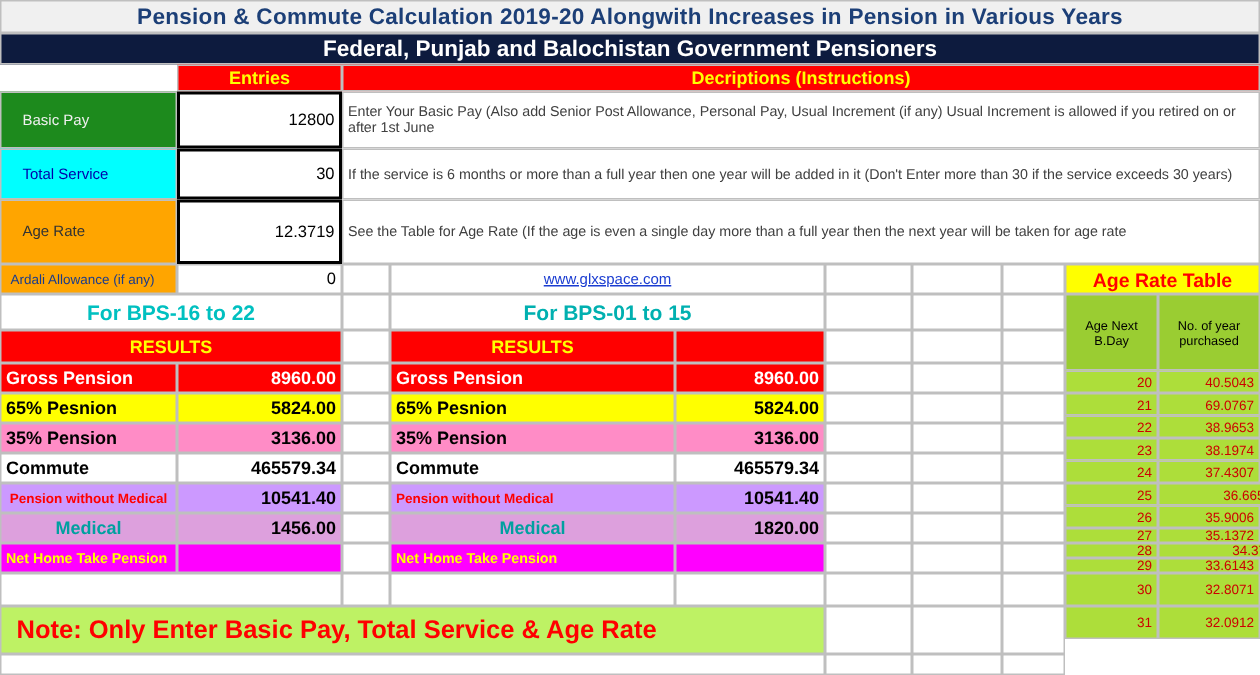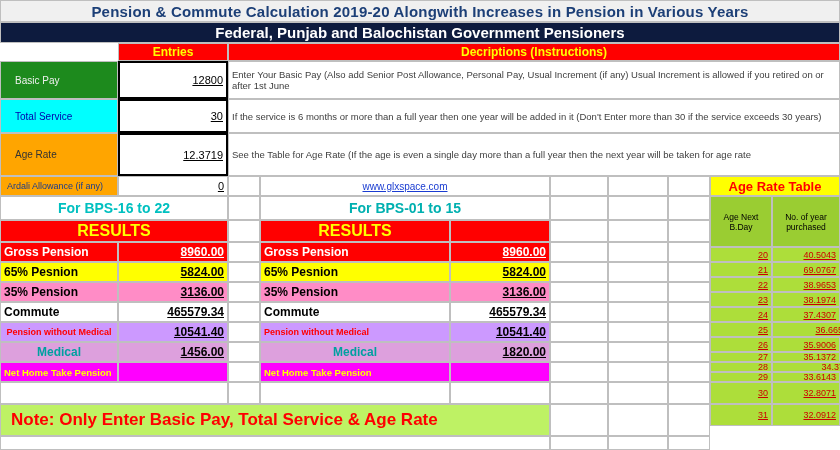--- a/index.html
+++ b/index.html
@@ -23,21 +23,21 @@
   .cell {
     position: absolute;
     box-sizing: border-box;
     overflow: hidden;
     white-space: nowrap;
     display: flex;
     align-items: center;
   }
   .b { border: 1px solid #bfbfbf; }
   .center { justify-content: center; text-align: center; }
-  .right  { justify-content: flex-end; text-align: left; padding-right: 3px; text-decoration: underline; }
+  .right  { justify-content: flex-end; text-align: left; padding-right: 3px; }
   .left   { justify-content: flex-start; text-align: left; padding-left: 3px; }
 
   
   .banner1 {
     background: #f0f0f0;
     color: #1c3f77;
     font-size: 15px;
     font-weight: bold;
     letter-spacing: .2px;
   }
@@ -79,21 +79,21 @@
     color:#00c0c0;
     font-weight:bold;
     font-size:14px;
   }
   .bps-head2 {
     background:#ffffff;
     color:#00b0b0;
     font-weight:bold;
     font-size:14px;
   }
-  .results-bar { background:#ff0000; color:#ffff00; font-weight:bold; font-size:16px; }
+  .results-bar { background:#ff0000; color:#ffff00; font-weight:bold; font-size:12px; }
 
   .r-red    { background:#ff0000; color:#ffffff; font-weight:bold; font-size:12px; }
   .r-yellow { background:#ffff00; color:#000000; font-weight:bold; font-size:12px; }
   .r-pink   { background:#ff8cc6; color:#000000; font-weight:bold; font-size:12px; }
   .r-white  { background:#ffffff; color:#000000; font-weight:bold; font-size:12px; }
   .r-violet { background:#cc99ff; color:#ff0000; font-weight:bold; font-size:9px; }
   .r-violet2{ background:#dda0dd; color:#00a0a0; font-weight:bold; font-size:12px; }
   .r-magenta{ background:#ff00ff; color:#ffff00; font-weight:bold; font-size:9.5px; }
   .r-magenta-val{ background:#ff00ff; color:#ff00ff; font-weight:bold; font-size:12px; }
 

